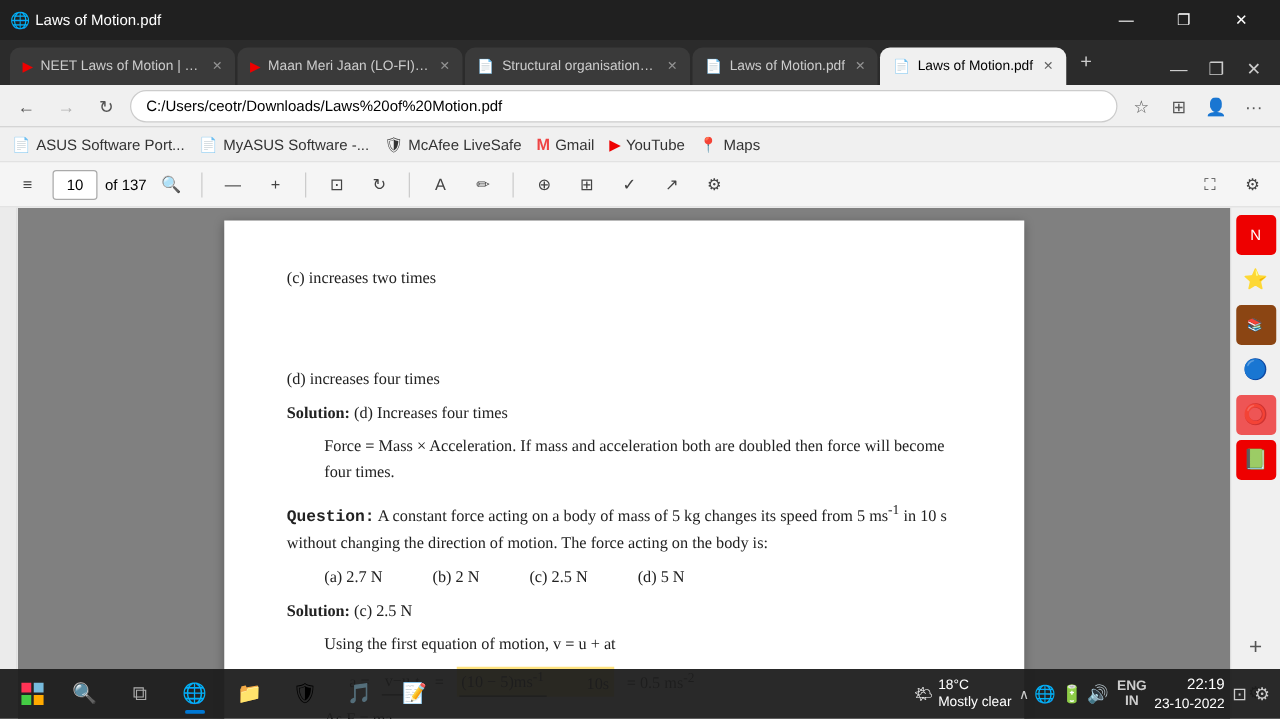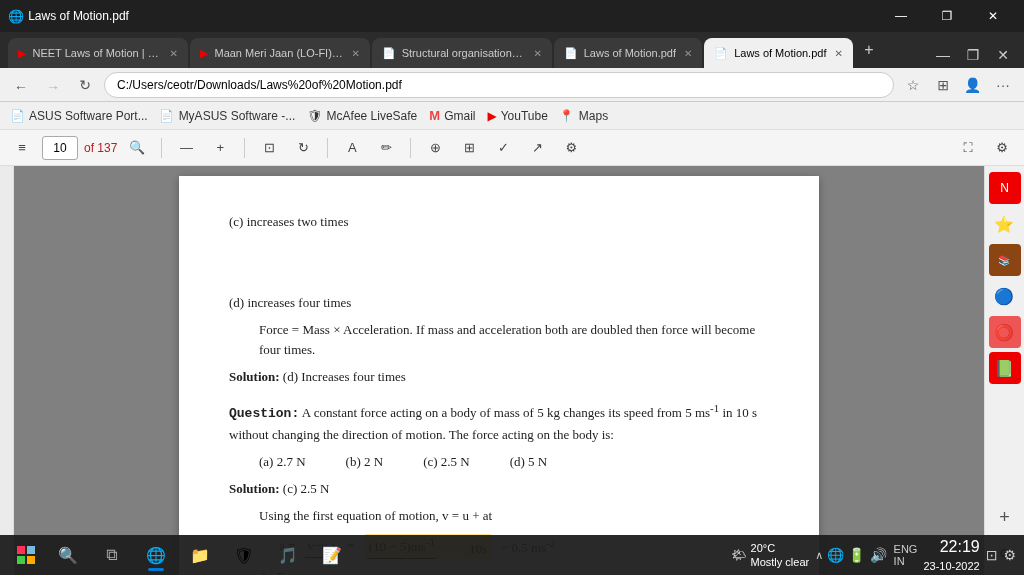--- a/index.html
+++ b/index.html
@@ -411,21 +411,21 @@
     <span>📍</span>
     <span>Maps</span>
   </div>
 </div>
 
 <div class="pdf-viewer">
 
   <div class="pdf-toolbar">
     <div class="pdf-tool-btn">≡</div>
     <input class="page-input" value="10" style="">
-    <span style="color:#b91c1c;">of 137</span>
+    <span style="color:#000000;">of 137</span>
     <div class="pdf-tool-btn">🔍</div>
     <div class="separator"></div>
     <div class="pdf-tool-btn">—</div>
     <div class="pdf-tool-btn">+</div>
     <div class="separator"></div>
     <div class="pdf-tool-btn">⊡</div>
     <div class="pdf-tool-btn">↻</div>
     <div class="separator"></div>
     <div class="pdf-tool-btn">A</div>
     <div class="pdf-tool-btn">✏</div>
@@ -445,27 +445,27 @@
     <div class="pdf-sidebar-strip"></div>
 
     <div class="pdf-main">
       <div class="pdf-page">
 
         <div class="paragraph" style="display:flex; gap:60px;">
           <span>(c) increases two times</span>
           <span>(d) increases four times</span>
         </div>
 
-        <div class="paragraph indent">
-          <span>Force = Mass × Acceleration. If mass and acceleration both are doubled then force will become four times.</span>
-        </div>
-
         <div class="paragraph">
           <span class="solution-label">Solution:</span>
           <span>(d) Increases four times</span>
+        </div>
+
+        <div class="paragraph indent">
+          <span>Force = Mass × Acceleration. If mass and acceleration both are doubled then force will become four times.</span>
         </div>
 
         <div class="paragraph" style="margin-top:12px;">
           <span class="question-label">Question:</span>
           <span> A constant force acting on a body of mass of 5 kg changes its speed from 5 ms<sup>-1</sup> in 10 s without changing the direction of motion. The force acting on the body is:</span>
         </div>
 
         <div class="choice-row">
           <span>(a) 2.7 N</span>
           <span>(b) 2 N</span>
@@ -552,31 +552,31 @@
   <div class="taskbar-app">
     <span style="font-size:16px;">📝</span>
   </div>
 
   <div class="taskbar-spacer"></div>
 
   <div class="system-tray">
     <div class="weather">
       <span>🌤</span>
       <div style="font-size:11px; line-height:1.3;">
-        <div>20°C</div>
+        <div>18°C</div>
         <div>Mostly clear</div>
       </div>
     </div>
     <div class="tray-icons">
       <span style="color:#ccc; font-size:11px;">∧</span>
       <span style="font-size:14px;">🌐</span>
       <span style="font-size:14px;">🔋</span>
       <span style="font-size:14px;">🔊</span>
     </div>
-    <div style="font-size:11px; color:#ccc; text-align:left;">ENG<br>IN</div>
+    <div style="font-size:11px; color:#ccc; text-align:center;font-weight:bold;">ENG<br>IN</div>
     <div class="tray-time" style="color:#fff;">
-      <div style="font-size:16px;">22:19</div>
+      <div style="font-size:12px;">22:19</div>
       <div style="font-size:11px;">23-10-2022</div>
     </div>
     <span style="font-size:14px; color:#ccc;">⊡</span>
     <span style="font-size:14px; color:#ccc;">⚙</span>
   </div>
 </div>
 
 </body></html>

